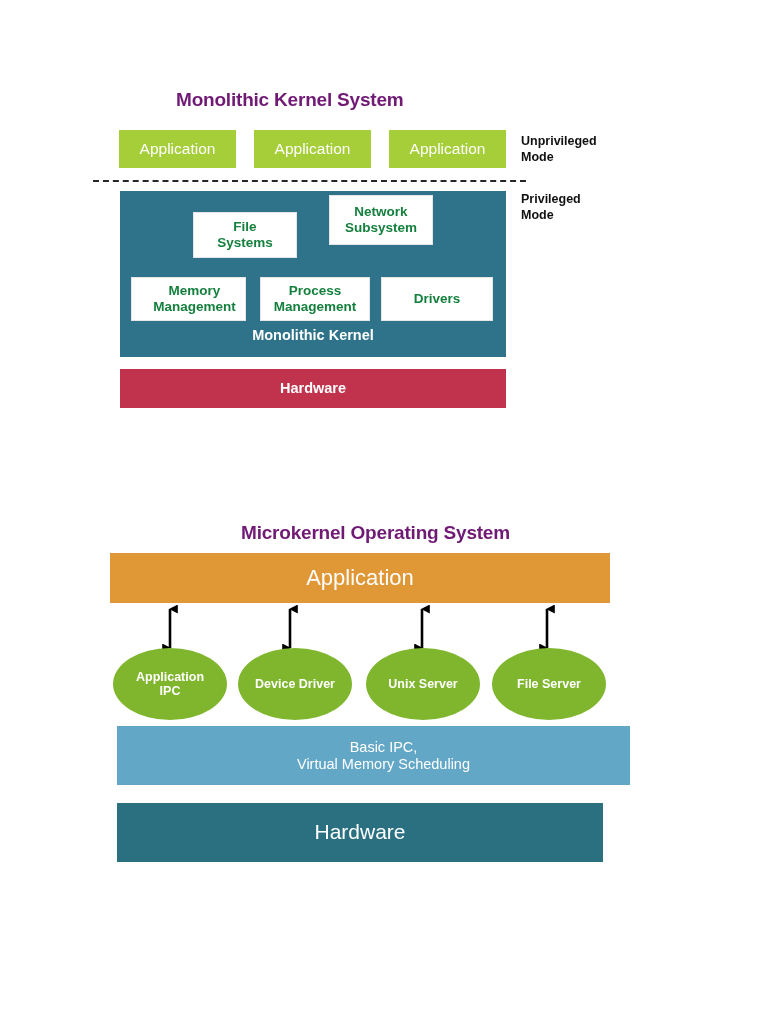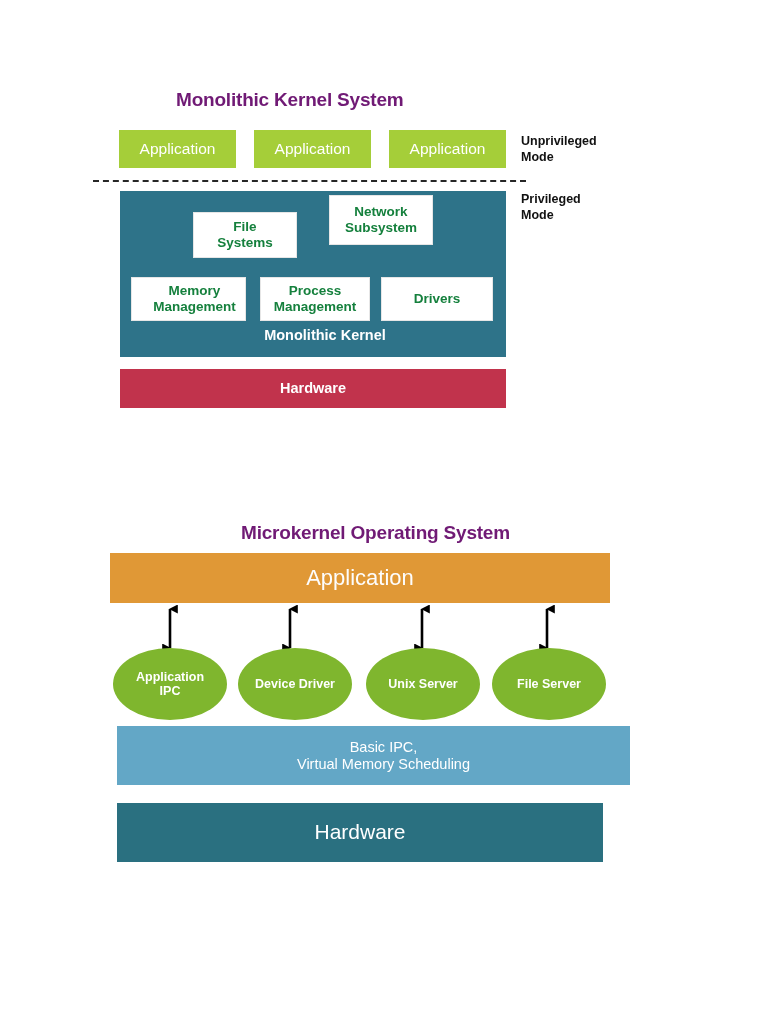--- a/index.html
+++ b/index.html
@@ -78,21 +78,20 @@
   }
 
   .kernel-caption {
     position: absolute;
     color: #ffffff;
     font-size: 14.5px;
     font-weight: 600;
     text-align: center;
     width: 100%;
     left: 0;
-    padding-left: 12px;
   }
 
   .hardware-red {
     position: absolute;
     background: #c1334c;
     color: #ffffff;
     font-size: 14.5px;
     font-weight: 600;
   }
 

